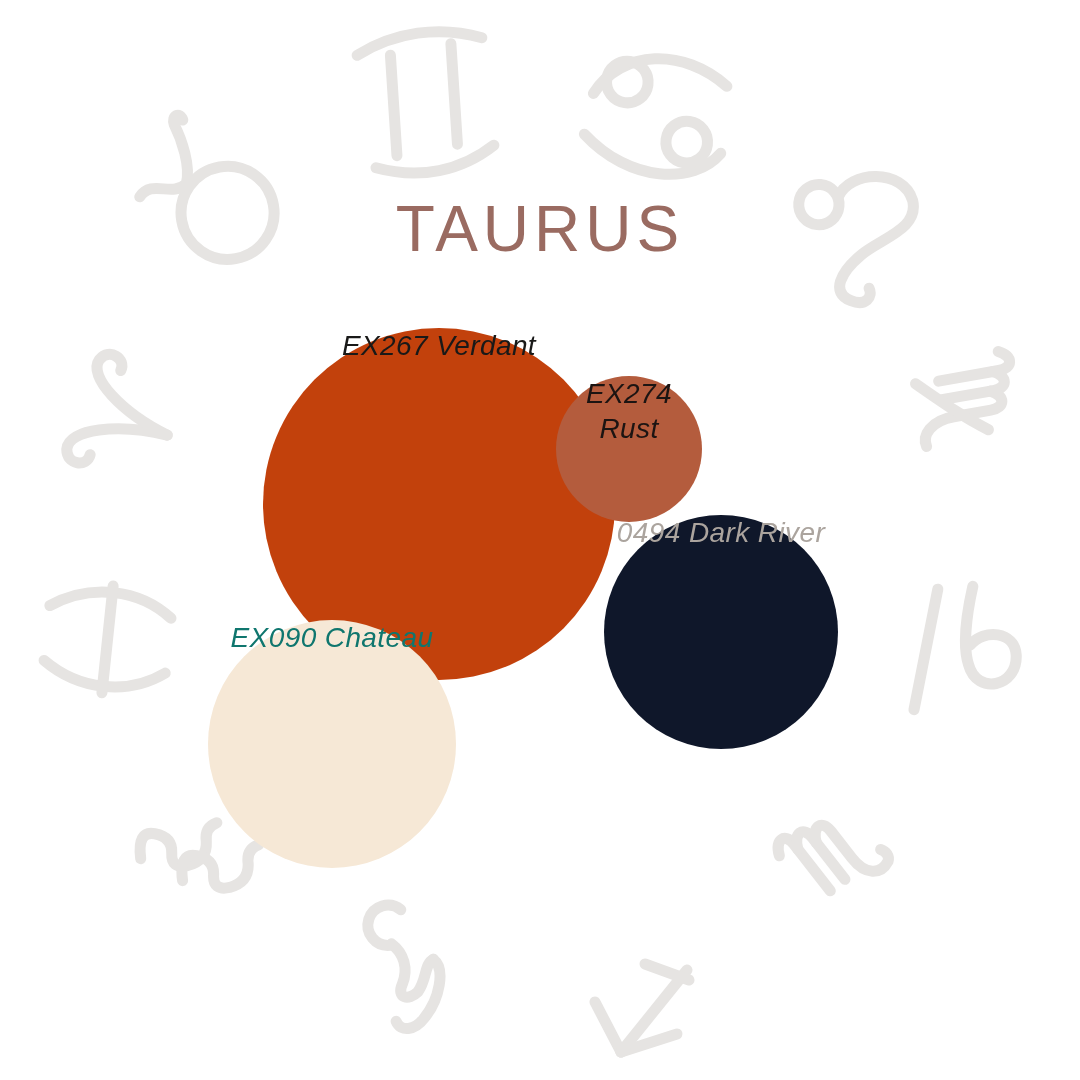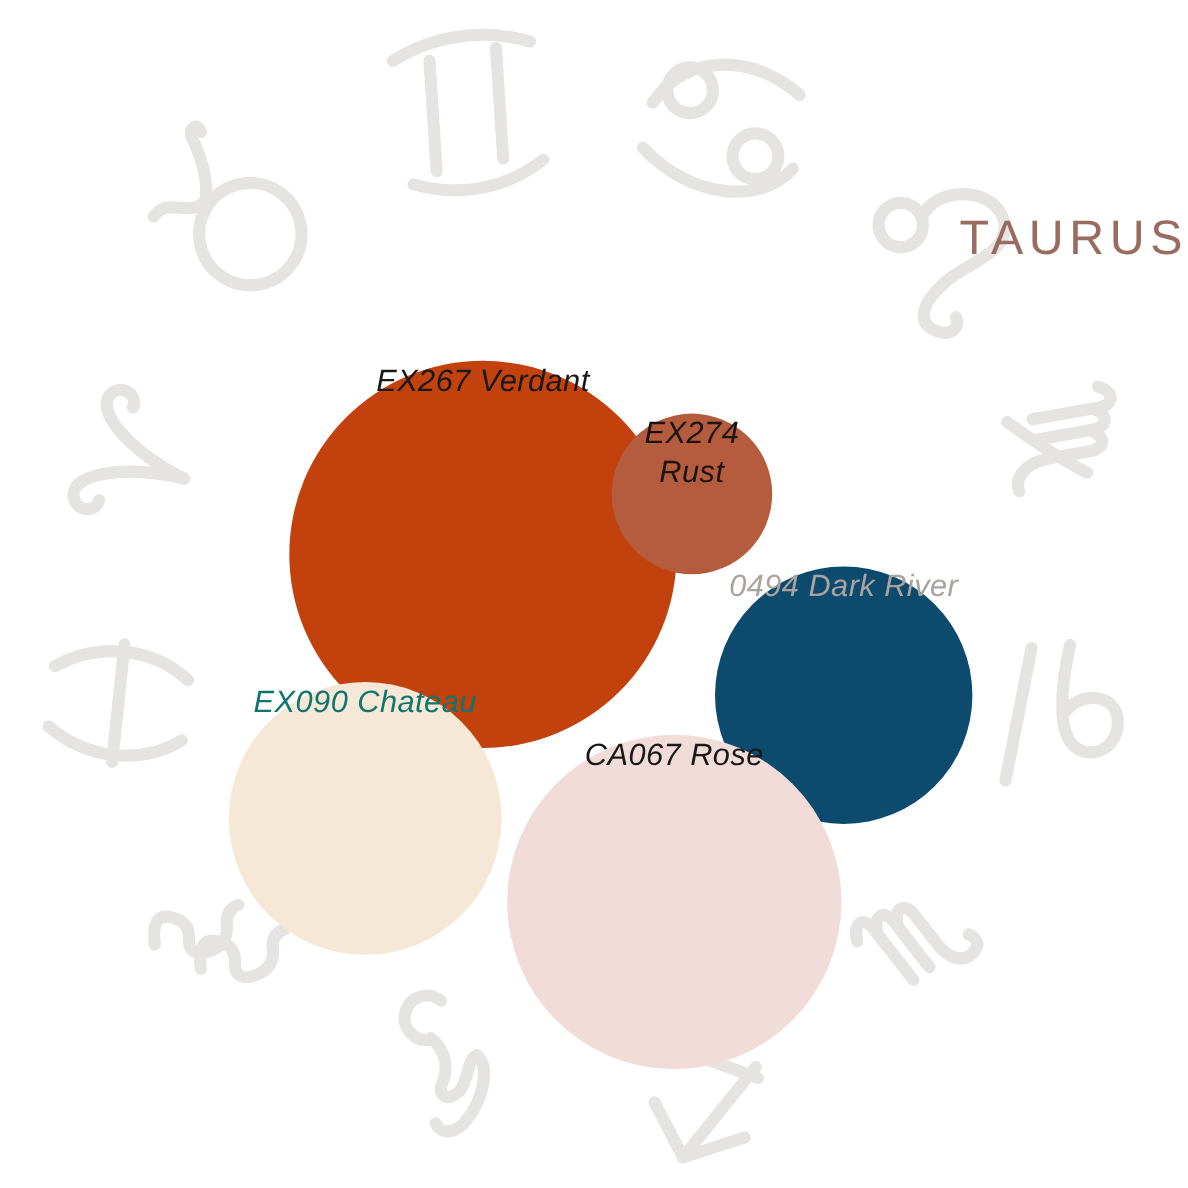--- a/index.html
+++ b/index.html
@@ -1,21 +1,21 @@
 <!DOCTYPE html>
 <html><head>
 <meta charset="utf-8">
 <style>
   html,body{margin:0;padding:0;}
   body{font-family:"Liberation Sans", sans-serif;}
   .canvas{position:relative;width:1080px;height:1080px;overflow:hidden;background:#ffffff;}
   .zodiac-ring{position:absolute;left:0;top:0;width:1080px;height:1080px;}
   .zsym path, .zsym circle{fill:none;stroke-linecap:round;stroke-linejoin:round;}
-  .page-title{position:absolute;top:192px;left:0;width:1080px;margin:0;text-align:right;
-    font-size:44px;font-weight:300;letter-spacing:5px;}
+  .page-title{position:absolute;top:192px;left:0;width:1080px;margin:0;text-align:center;
+    font-size:64px;font-weight:300;letter-spacing:5px;}
   .circles-layer{position:absolute;left:0;top:0;width:1080px;height:1080px;}
   .swatch{position:absolute;border-radius:50%;display:flex;align-items:flex-start;justify-content:center;font-style:italic;}
   .swatch-label{white-space:pre-line;text-align:center;font-size:28px;line-height:1.25;letter-spacing:0.4px;}
 </style>
 </head>
 <body>
 
 <div class="canvas" style="background: rgb(255, 255, 255);">
 
   <svg class="zodiac-ring" viewBox="0 0 1080 1080" xmlns="http://www.w3.org/2000/svg">
@@ -95,24 +95,21 @@
   <h1 class="page-title" style="color: rgb(154, 107, 97);">TAURUS</h1>
 
   <div class="circles-layer">
       <div class="swatch" style="left: 263px; top: 328px; width: 352px; height: 352px; background: #c2410c; color: rgb(25, 25, 24);">
         <span class="swatch-label">EX267 Verdant</span>
       </div>
       <div class="swatch" style="left: 556px; top: 376px; width: 146px; height: 146px; background: rgb(180, 92, 61); color: rgb(28, 20, 18);">
         <span class="swatch-label">EX274
 Rust</span>
       </div>
-      <div class="swatch" style="left: 650px; top: 515px; width: 234px; height: 234px; background: #0c4a6e; color: rgb(171, 164, 158);">
+      <div class="swatch" style="left: 604px; top: 515px; width: 234px; height: 234px; background: #0f172a; color: rgb(171, 164, 158);">
         <span class="swatch-label">0494 Dark River</span>
       </div>
       <div class="swatch" style="left: 208px; top: 620px; width: 248px; height: 248px; background: rgb(246, 232, 214); color: #0f766e;">
         <span class="swatch-label">EX090 Chateau</span>
-      </div>
-      <div class="swatch" style="left: 461px; top: 668px; width: 304px; height: 304px; background: rgb(242, 220, 218); color: rgb(26, 24, 23);">
-        <span class="swatch-label">CA067 Rose</span>
       </div>
     </div>
 
 </div>
 
 </body></html>

